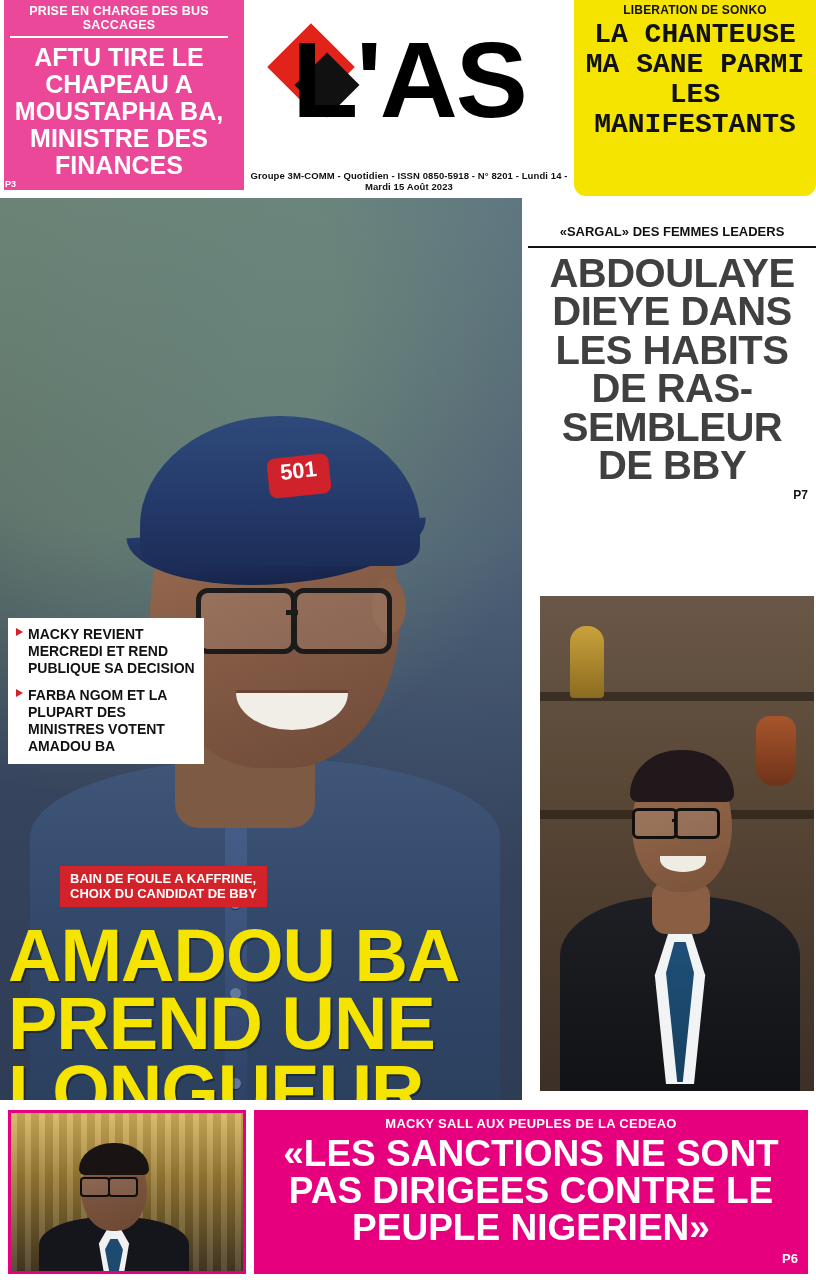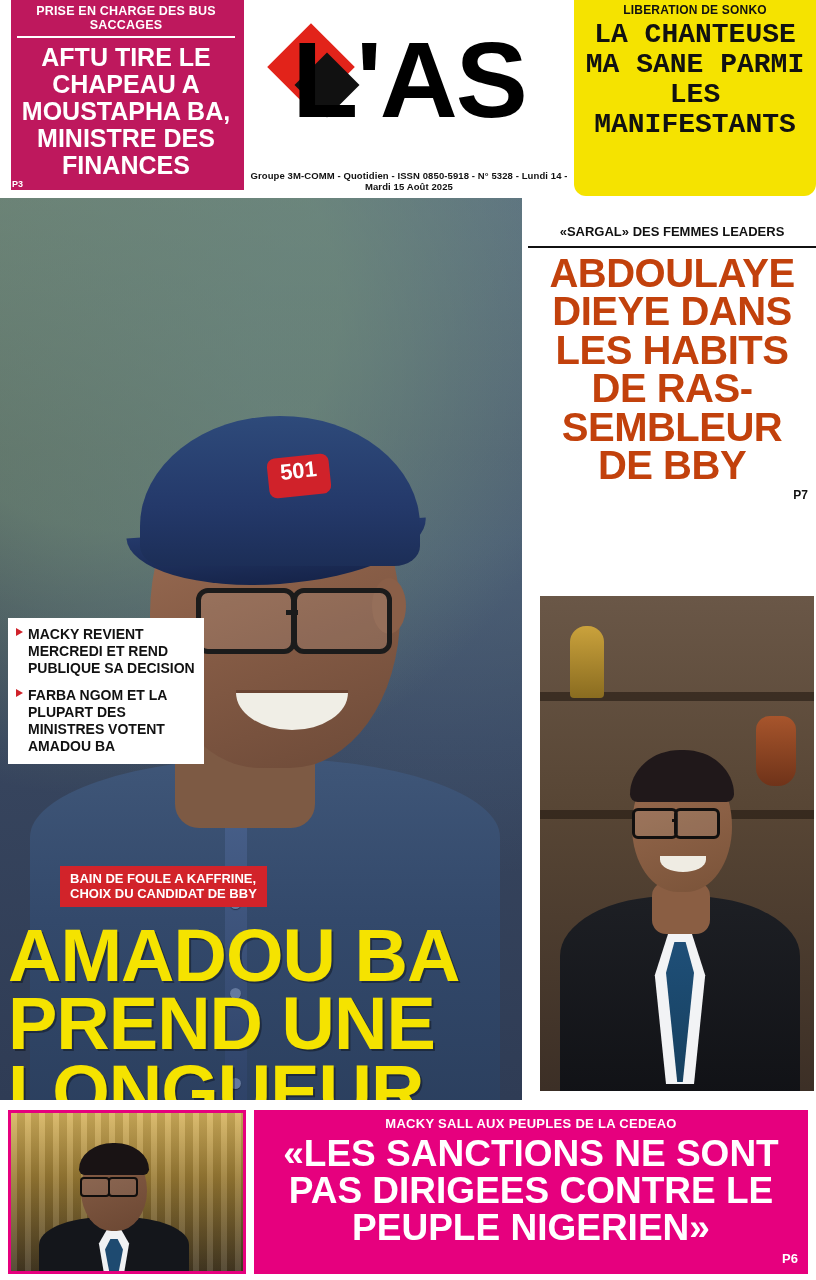--- a/index.html
+++ b/index.html
@@ -24,24 +24,24 @@
 
   
   .topbar {
     position: absolute;
     left: 0; top: 0;
     width: 816px;
     height: 196px;
   }
   .top-left {
     position: absolute;
-    left: 11px; top: 0;
+    left: 4px; top: 0;
     width: 244px;
     height: 190px;
-    background: #be185d;
+    background: #ec4899;
     color: #ffffff;
     box-sizing: border-box;
     padding: 4px 20px 0 6px;
   }
   .top-left .kicker {
     font-size: 12.5px;
     font-weight: bold;
     letter-spacing: .2px;
     text-align: center;
     line-height: 1.15;
@@ -329,21 +329,21 @@
     font-size: 13px;
     font-weight: bold;
     color: #111111;
     text-align: center;
     text-transform: uppercase;
     border-bottom: 2px solid #111111;
     margin-top: 20px;
   }
   .rc-head {
     padding: 6px 4px 0 4px;
-    color: #c2410c;
+    color: #404040;
     font-size: 40px;
     line-height: .96;
     font-weight: bold;
     text-align: center;
     text-transform: uppercase;
     letter-spacing: -.5px;
   }
   .rc-head .ln { display: block; }
   .rc-pnum {
     text-align: right;
@@ -570,21 +570,21 @@
       <div class="head">AFTU TIRE LE CHAPEAU A MOUSTAPHA BA, MINISTRE DES FINANCES</div>
       <div class="pnum">P3</div>
     </div>
 
     <div class="masthead">
       <div class="logo-wrap">
         <div class="diamond-red"></div>
         <div class="diamond-black"></div>
         <div class="logo-text">L'AS</div>
       </div>
-      <div class="infoline">Groupe 3M-COMM - Quotidien - ISSN 0850-5918 - N° 5328 - Lundi 14 - Mardi 15 Août 2025</div>
+      <div class="infoline">Groupe 3M-COMM - Quotidien - ISSN 0850-5918 - N° 8201 - Lundi 14 - Mardi 15 Août 2023</div>
     </div>
 
     <div class="top-right">
       <div class="kicker">LIBERATION DE SONKO</div>
       <div class="head">LA CHANTEUSE MA SANE PARMI LES MANIFESTANTS</div>
     </div>
   </div>
 
   <div class="main-photo">
     <div class="mp-bg"></div>

